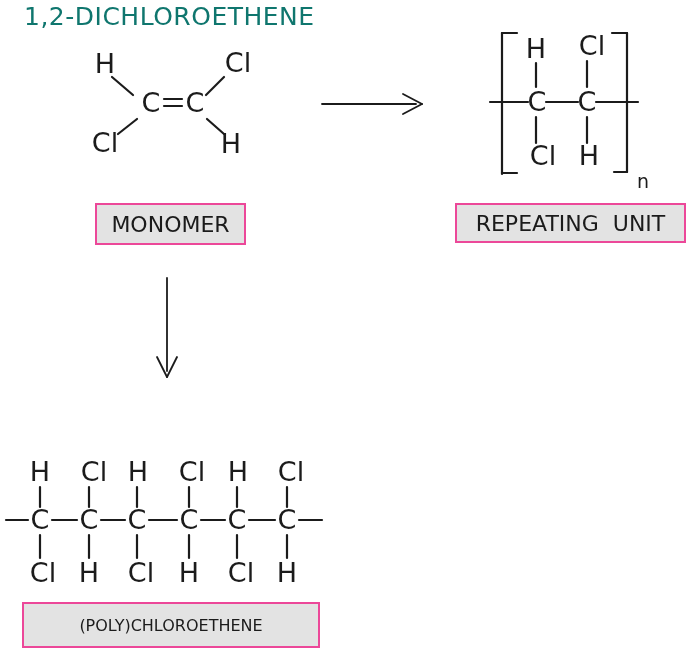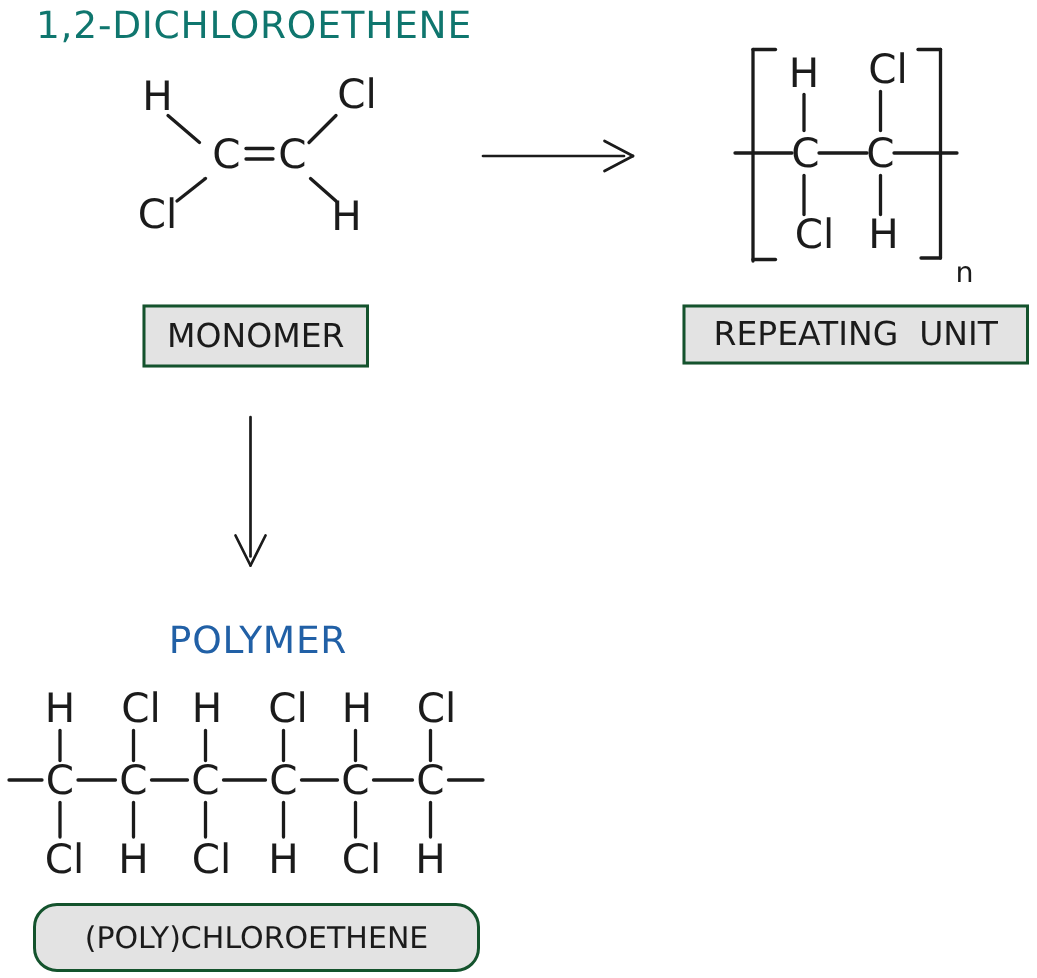--- a/index.html
+++ b/index.html
@@ -57,27 +57,27 @@
     stroke-linecap: round;
     fill: none;
   }
   .label-box {
     position: absolute;
     box-sizing: border-box;
     display: flex;
     align-items: center;
     justify-content: center;
     background: #e3e3e3;
-    border: 2px solid #14532d;
+    border: 2px solid #ec4899;
     color: #1b1b1b;
     white-space: pre;
   }
   .monomer-box   { left: 95px;  top: 203px; width: 151px; height: 42px; font-size: 22px; }
   .repeating-box { left: 455px; top: 203px; width: 231px; height: 40px; font-size: 22px; text-align: right; }
-  .polymer-box   { left: 22px;  top: 602px; width: 298px; height: 46px; font-size: 20px; border-radius: 16px; }
+  .polymer-box   { left: 22px;  top: 602px; width: 298px; height: 46px; font-size: 16px; }
 </style>
 </head>
 <body>
 
 <div class="canvas">
 
   <div class="title">1,2-DICHLOROETHENE</div>
 
   <svg class="struct" style="left:60px; top:40px;" width="225" height="145" viewBox="0 0 225 145">
     <g>
@@ -138,21 +138,20 @@
   <div class="label-box repeating-box">
     <span>REPEATING  UNIT</span>
   </div>
 
   <svg class="struct arrow" style="left:150px; top:276px;" width="34" height="106" viewBox="0 0 34 106">
     <line x1="17" y1="2" x2="17" y2="95"></line>
     <line x1="7" y1="81" x2="17" y2="101"></line>
     <line x1="27" y1="81" x2="17" y2="101"></line>
   </svg>
 
-  <div class="polymer-heading">POLYMER</div>
 
   <svg class="struct" style="left:0px; top:455px;" width="345" height="135" viewBox="0 0 345 135">
     <g>
 
       <line x1="6" y1="65" x2="28" y2="65"></line>
       <line x1="52" y1="65" x2="77" y2="65"></line>
       <line x1="101" y1="65" x2="125" y2="65"></line>
       <line x1="149" y1="65" x2="177" y2="65"></line>
       <line x1="201" y1="65" x2="225" y2="65"></line>
       <line x1="249" y1="65" x2="275" y2="65"></line>

